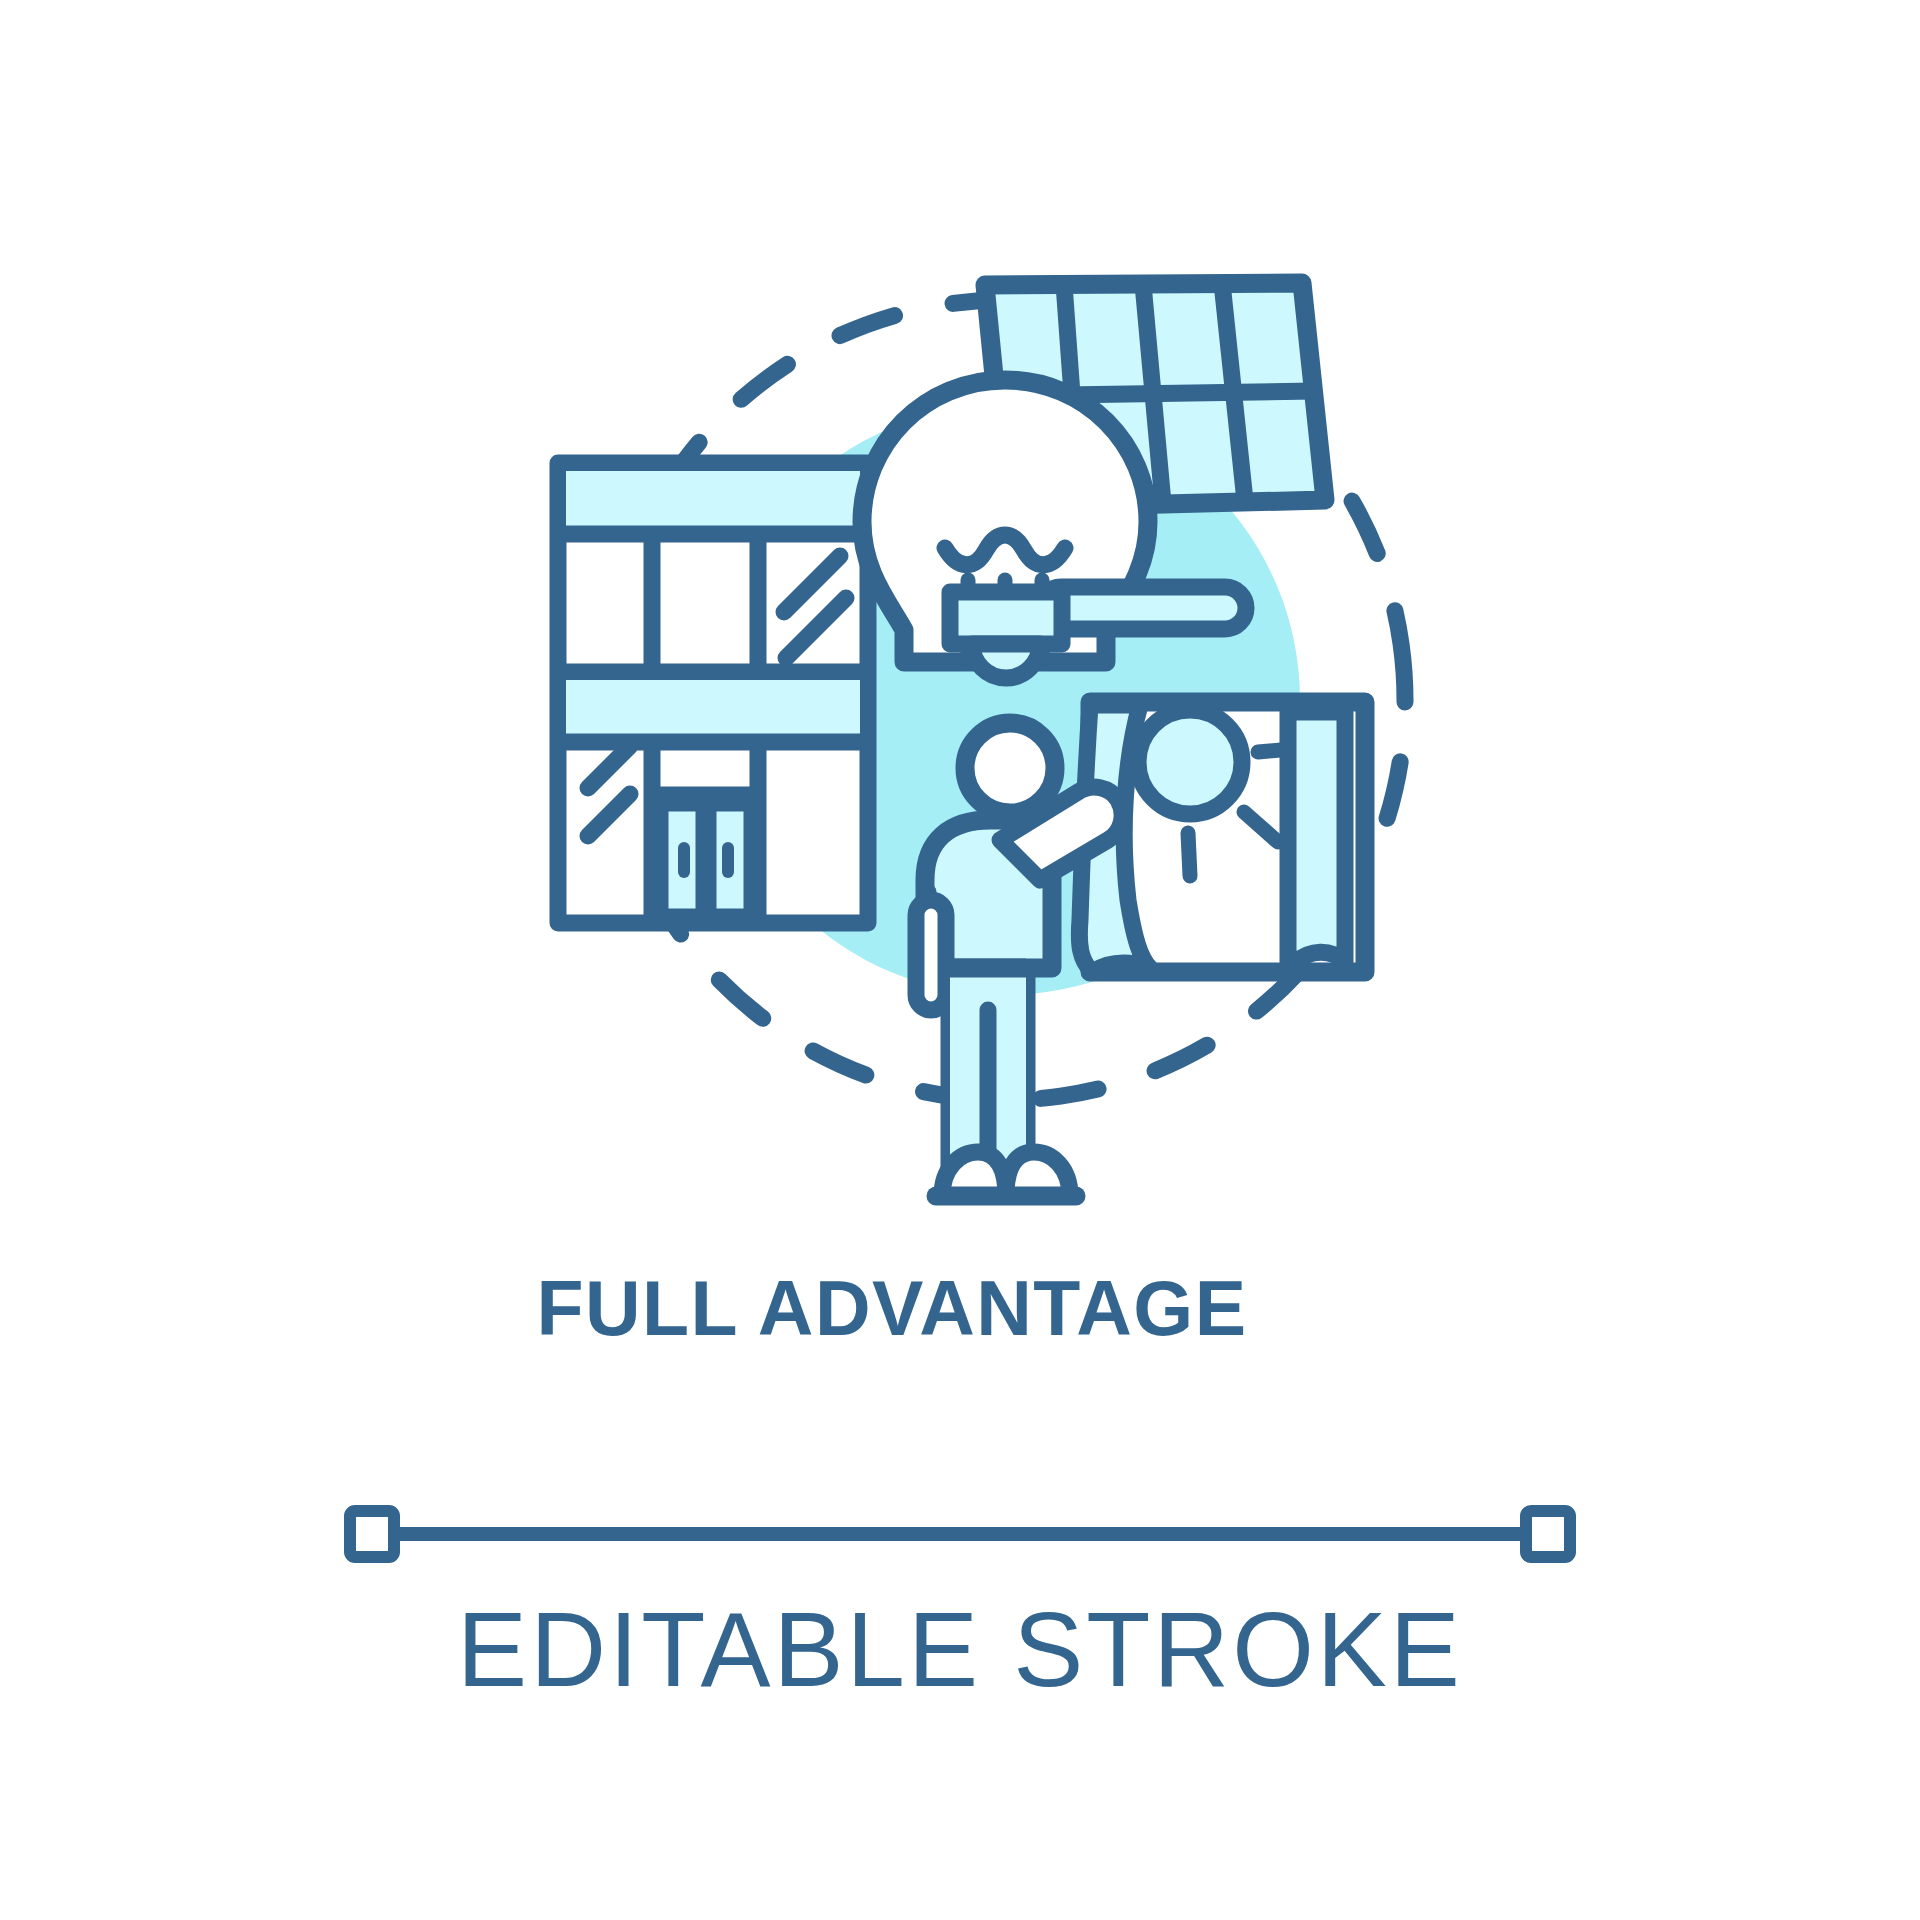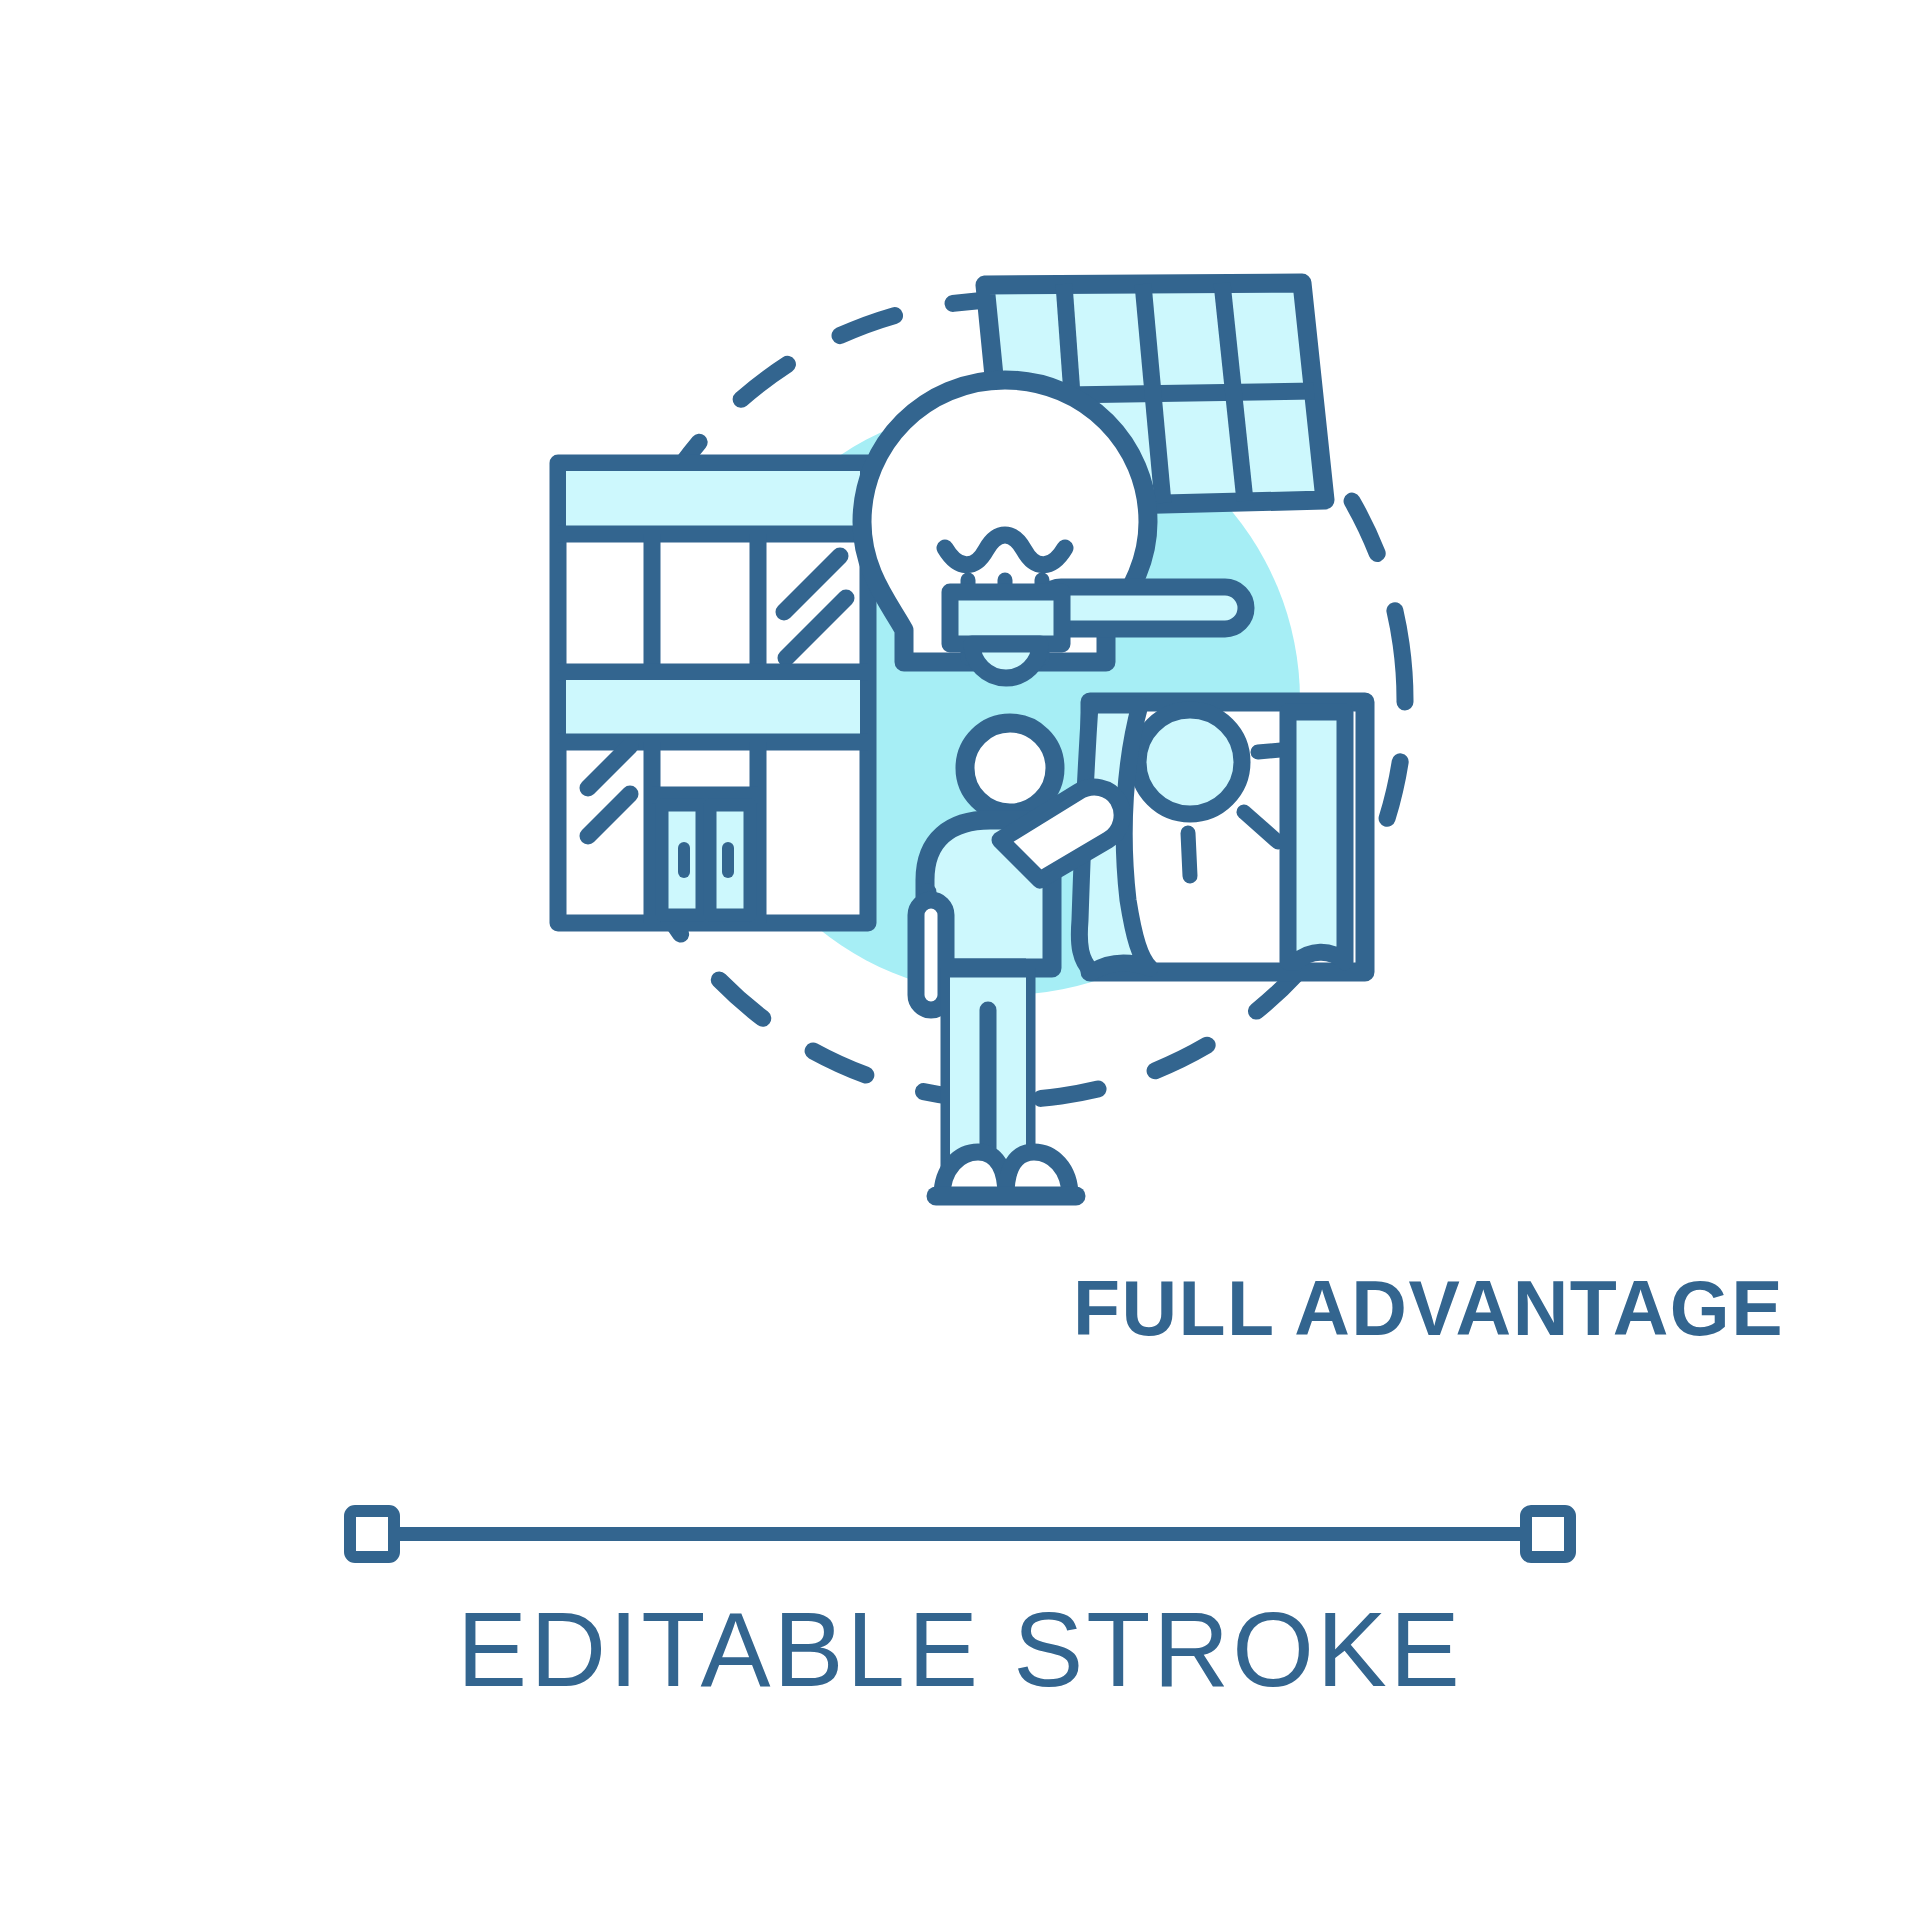--- a/index.html
+++ b/index.html
@@ -24,21 +24,21 @@
     left: 0;
     top: 0;
     width: 1920px;
     height: 1260px;
   }
   .title-block {
     position: absolute;
     left: 0;
     top: 1262px;
     width: 1784px;
-    text-align: right;
+    text-align: center;
   }
   .title-line {
     display: block;
     font-family: "Liberation Sans", sans-serif;
     font-weight: bold;
     font-size: 77px;
     line-height: 92px;
     letter-spacing: 1.5px;
     color: #33658f;
     text-transform: uppercase;

